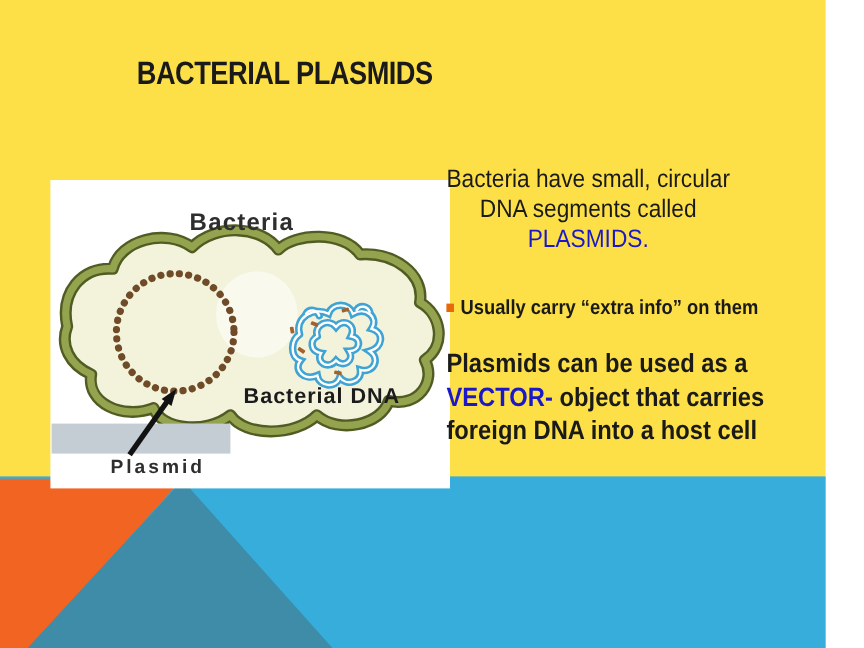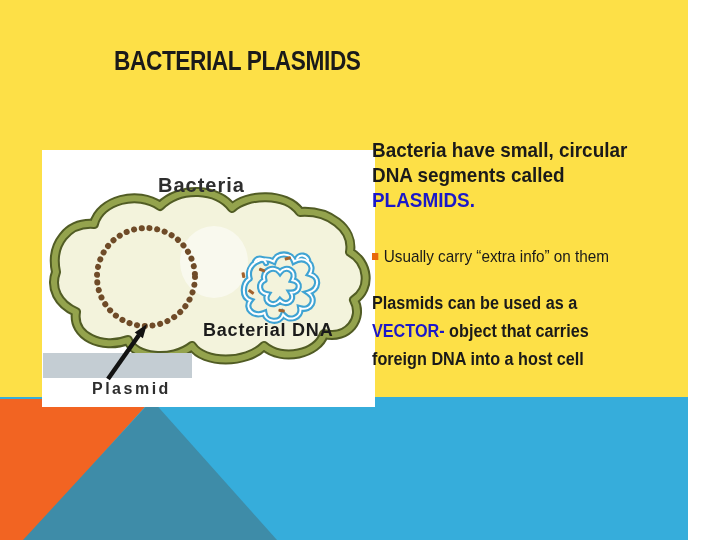--- a/index.html
+++ b/index.html
@@ -17,24 +17,24 @@
 
   
   .title { position:absolute; left:114px; top:46px; z-index:3;
            font-size:27px; font-weight:bold; color:#1a1a1a;
            letter-spacing:-0.5px; white-space:nowrap;
            transform:scaleX(0.84); transform-origin:left top; }
 
   
   .textcol { position:absolute; left:372px; top:0; width:345px; z-index:3; color:#1a1a1a; }
   .cond { transform:scaleX(0.9); transform-origin:left top; white-space:nowrap; }
-  .para1 { position:absolute; left:0; top:137px; font-size:21px; font-weight:bold; line-height:25px; }
-  .bulletrow { position:absolute; left:0; top:247px; font-size:17px; font-weight:normal; line-height:19px; }
+  .para1 { position:absolute; left:0; top:137px; font-size:21px; font-weight:normal; line-height:25px;text-align:center; }
+  .bulletrow { position:absolute; left:0; top:247px; font-size:17px; font-weight:bold; line-height:19px; }
   .bullet-sq { display:inline-block; width:7px; height:7px; margin-right:6px; margin-bottom:2px; }
-  .para2 { position:absolute; left:0; top:289px; font-size:18px; font-weight:bold; line-height:28px; }
+  .para2 { position:absolute; left:0; top:289px; font-size:22px; font-weight:bold; line-height:28px; }
 </style>
 </head>
 <body>
 
 <div class="slide">
 
   <svg class="shapes" viewBox="0 0 720 540">
     <rect x="0" y="397" width="720" height="143" fill="#36addb"></rect>
     <polygon points="0,399 152,399 25,540 0,540" fill="#f26422"></polygon>
     <polygon points="152,400 277,540 23,540" fill="#3e8ca8"></polygon>

